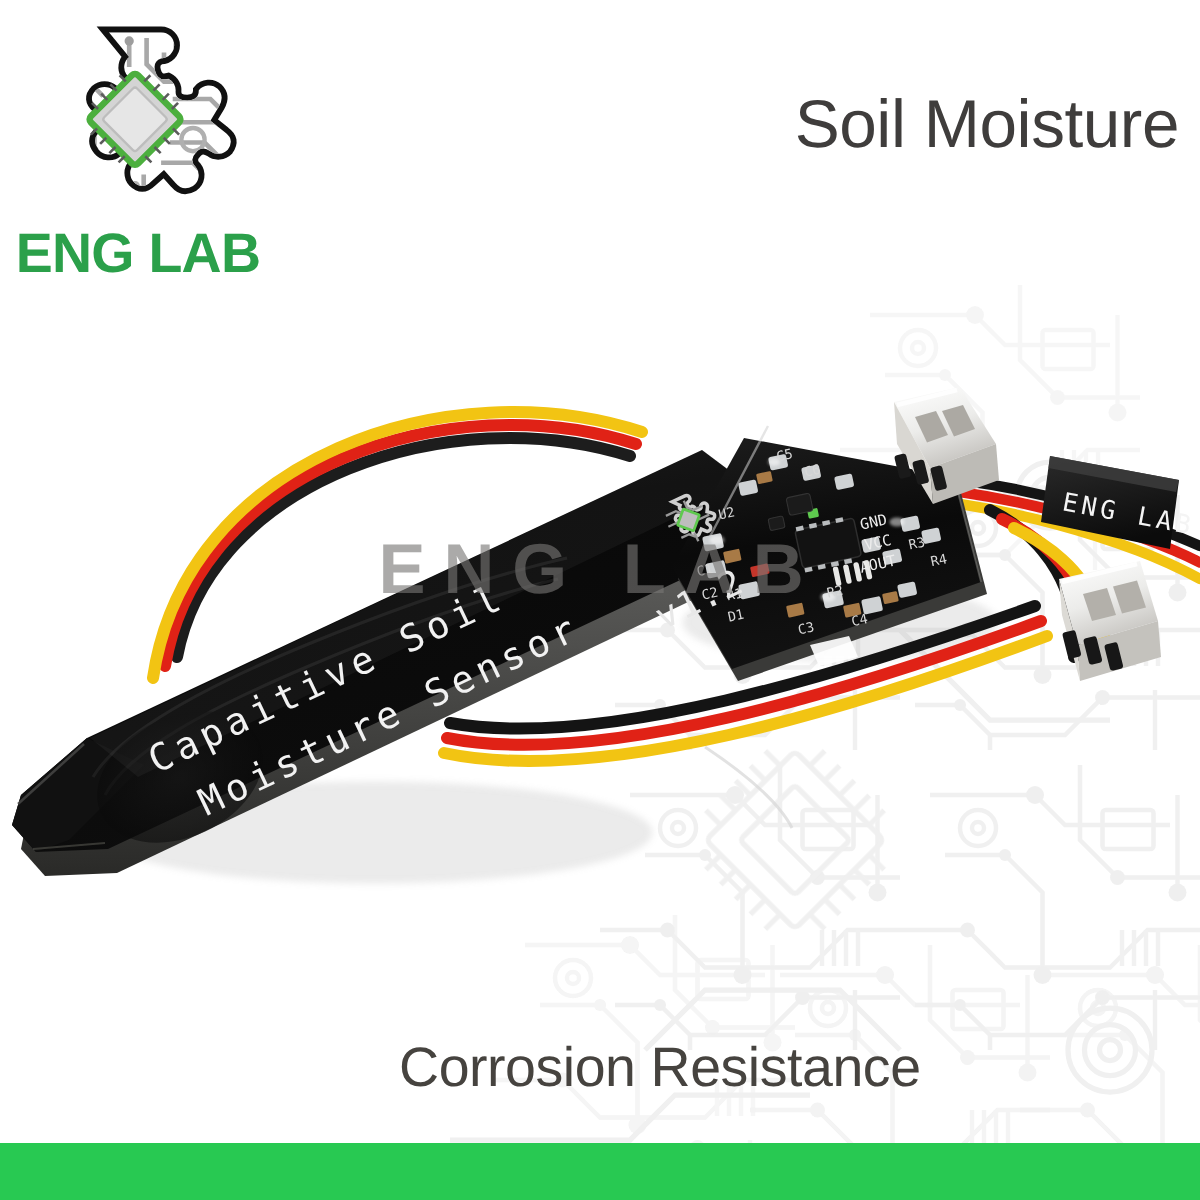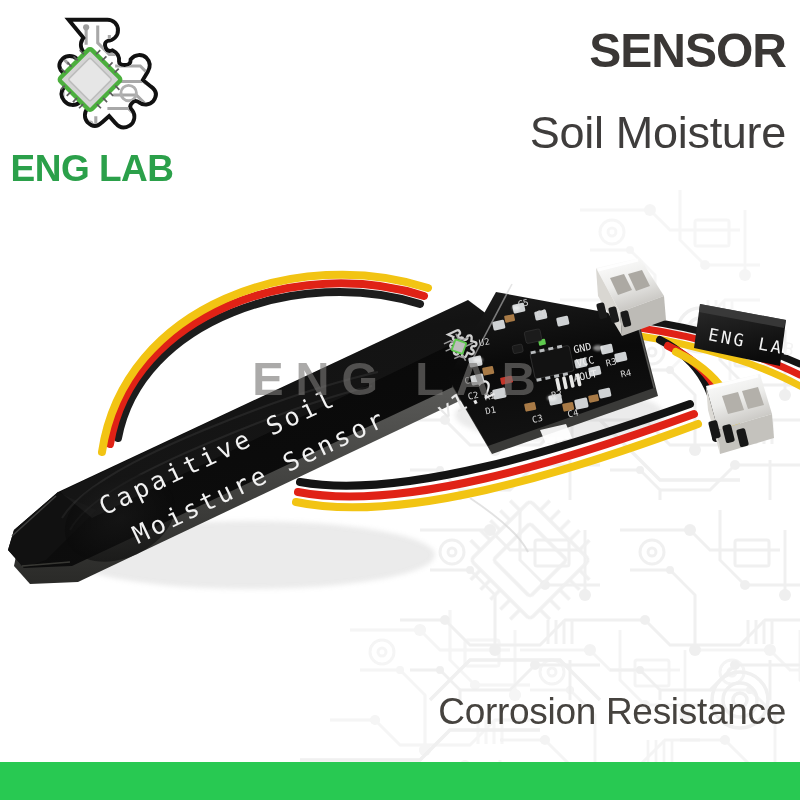--- a/index.html
+++ b/index.html
@@ -50,21 +50,21 @@
     font-size:48px; font-weight:bold; color:#3a3735;
     letter-spacing:-1px; line-height:1.05;
   }
   .subtitle {
     font-size:45px; font-weight:300; color:#3f3d3c;
     line-height:1.18; letter-spacing:-0.3px;margin-top:30px;
   }
 
   #footer-text {
     position:absolute; right:14px; bottom:66px;
-    width:520px; text-align:right; z-index:5;
+    width:520px; text-align:left; z-index:5;
   }
   .feature {
     font-size:37px; font-weight:300; color:#46433f;
     line-height:1.2; letter-spacing:-0.3px;
   }
 
   
   #product-photo {
     position:absolute; left:0; top:200px;
     width:800px; height:470px;
@@ -276,21 +276,20 @@
           <path d="M-5 23 v6"></path>
           <path d="M4 23 v6"></path>
           <path d="M13 23 v6"></path>
       </g>
     </g>
   </svg>
   <div id="logo-wordmark">ENG LAB</div>
 </div>
 
 <div id="header-text">
-  <div id="title-sensor">SENSOR</div>
   <div class="subtitle">Soil Moisture</div>
 </div>
 
 <svg id="product-photo" viewBox="0 0 800 470" xmlns="http://www.w3.org/2000/svg">
   <defs>
     <linearGradient id="pcbFace" x1="0" y1="0" x2="0.35" y2="1">
       <stop offset="0" stop-color="#181818"></stop>
       <stop offset="0.35" stop-color="#090909"></stop>
       <stop offset="1" stop-color="#0d0d0d"></stop>
     </linearGradient>

